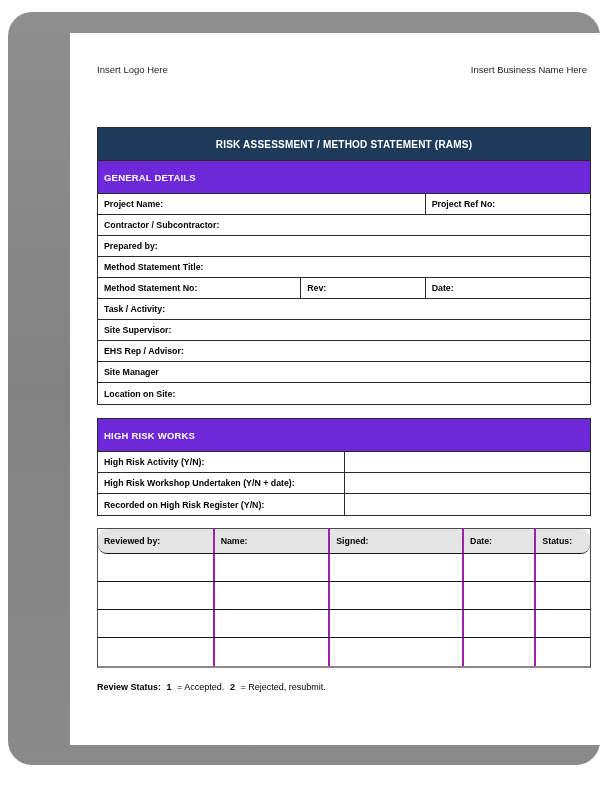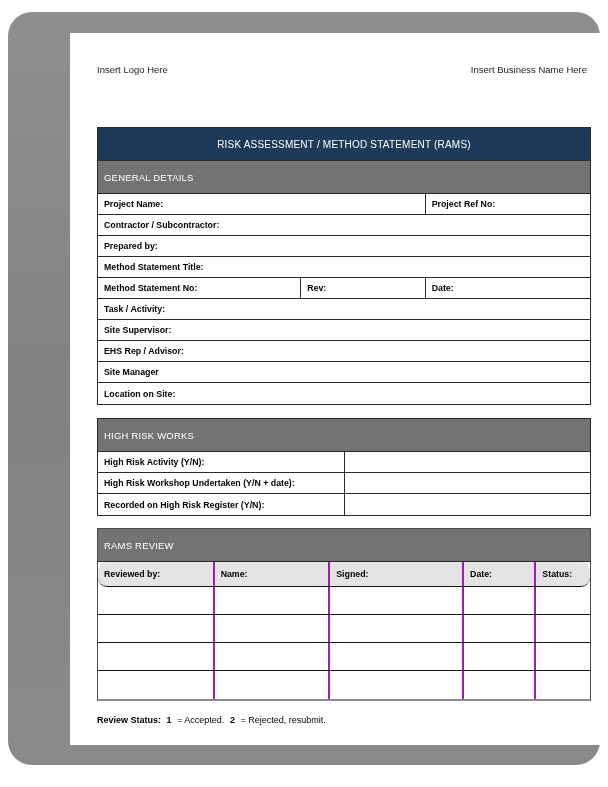--- a/index.html
+++ b/index.html
@@ -41,32 +41,32 @@
     border: 1px solid #2a2a2a;
     background: #fff;
     width: 100%;
   }
   .bar {
     height: 20px;
     display: flex;
     align-items: center;
     padding: 16px 6px;
     color: #ffffff;
-    font-weight: normal;
+    font-weight: bold;
     font-size: 9.5px;
     letter-spacing: 0.2px;
     border-bottom: 1px solid #2a2a2a;
   }
   .bar.title {
     height: 21px;
     justify-content: center;
     background: #1e3a5a;
     font-size: 10px;
   }
-  .bar.section { background: #737373; }
+  .bar.section { background: #6d28d9; }
   .g-row {
     display: flex;
     height: 21px;
     border-bottom: 1px solid #2a2a2a;
   }
   .tbl .g-row:last-child { border-bottom: none; justify-content: flex-end; }
   .cell {
     display: flex;
     align-items: center;
     padding: 9px 6px;
@@ -167,21 +167,20 @@
           <div class="cell w50">High Risk Workshop Undertaken (Y/N + date):</div>
           <div class="cell w50"></div>
         </div>
         <div class="g-row">
           <div class="cell w50">Recorded on High Risk Register (Y/N):</div>
           <div class="cell w50"></div>
         </div>
       </div>
 
       <div class="tbl mt12 review">
-        <div class="bar section">RAMS REVIEW</div>
         <div class="g-row header">
           <div class="cell c1">Reviewed by:</div>
           <div class="cell c2">Name:</div>
           <div class="cell c3">Signed:</div>
           <div class="cell c4">Date:</div>
           <div class="cell c5">Status:</div>
         </div>
         <div class="g-row">
           <div class="cell c1"></div>
           <div class="cell c2"></div>

